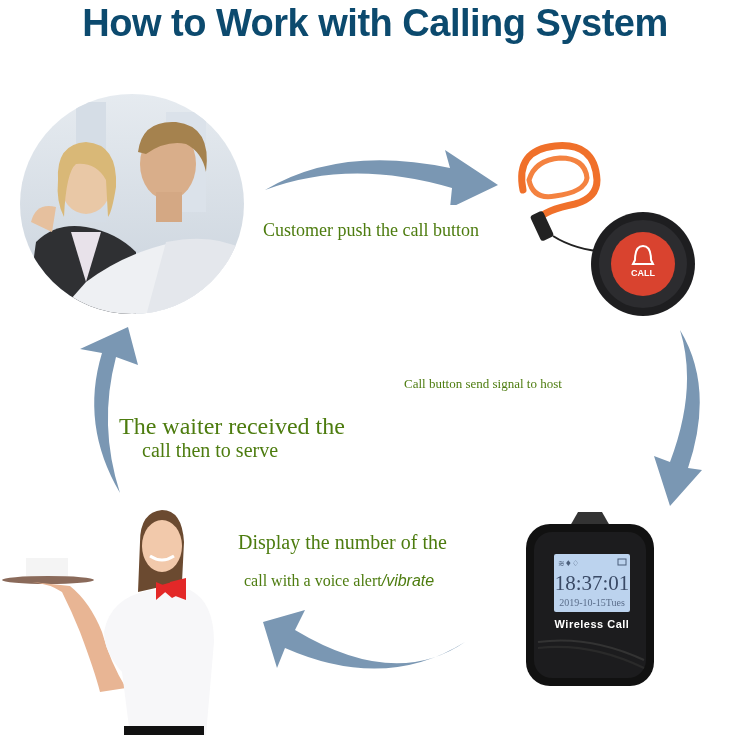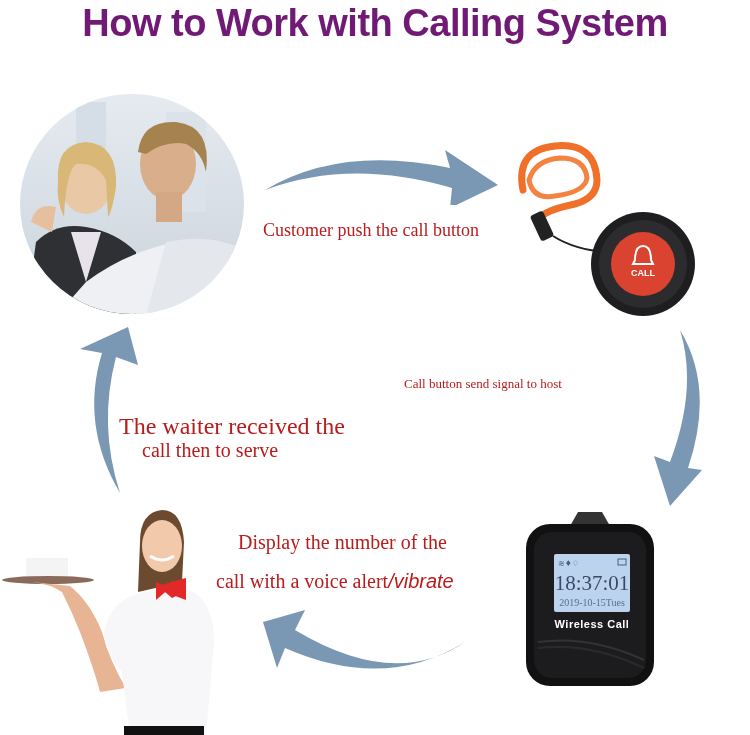--- a/index.html
+++ b/index.html
@@ -1,18 +1,18 @@
 <!DOCTYPE html>
 <html><head>
 <meta charset="utf-8">
 <style>
   html, body { margin:0; padding:0; background:#ffffff; }
   body { width:750px; height:735px; position:relative; overflow:hidden; font-family:"Liberation Serif", serif; }
-  .title { position:absolute; left:0; top:0; width:750px; text-align:center; font-family:"Liberation Sans", sans-serif; font-weight:bold; font-size:38px; color:#701a75; letter-spacing:-0.5px; line-height:46px; }
-  .label { position:absolute; color:#b91c1c; font-family:"Liberation Serif", serif; font-size:19px; line-height:24px; white-space:nowrap; }
+  .title { position:absolute; left:0; top:0; width:750px; text-align:center; font-family:"Liberation Sans", sans-serif; font-weight:bold; font-size:38px; color:#0c4a6e; letter-spacing:-0.5px; line-height:46px; }
+  .label { position:absolute; color:#4d7c0f; font-family:"Liberation Serif", serif; font-size:19px; line-height:24px; white-space:nowrap; }
   .label i { font-family:"Liberation Sans", sans-serif; font-style:italic; }
   .arrow { position:absolute; }
   .photo { position:absolute; }
 </style>
 </head>
 <body>
 
 <div class="title">How to Work with Calling System</div>
 
 <svg class="photo" style="left:16px;top:92px;" width="232" height="224" viewBox="0 0 232 224">
@@ -77,21 +77,21 @@
   <text x="38" y="56" fill="#4b5e7a" font-family="DejaVu Sans, sans-serif" font-size="8">≋♦♢</text>
   <rect x="98" y="49" width="8" height="6" fill="none" stroke="#4b5e7a" stroke-width="1"></rect>
   <text x="72" y="80" text-anchor="middle" fill="#3a4a66" font-family="Liberation Serif, serif" font-size="21">18:37:01</text>
   <text x="72" y="96" text-anchor="middle" fill="#5a6d8a" font-family="Liberation Serif, serif" font-size="10">2019-10-15Tues</text>
   <text x="72" y="118" text-anchor="middle" fill="#ffffff" font-family="Liberation Sans, sans-serif" font-weight="bold" font-size="11" letter-spacing="0.5">Wireless Call</text>
   <path d="M18 132 Q70 125 124 150" fill="none" stroke="#333" stroke-width="2"></path>
   <path d="M18 138 Q70 132 124 158" fill="none" stroke="#2a2a2a" stroke-width="2"></path>
 </svg>
 
 <div class="label" style="left:238px;top:530px;font-size:20px;">Display the number of the</div>
-<div class="label" style="left:216px;top:569px;font-size:20px;text-align:center;"><span>call with a voice alert</span><i>/vibrate</i></div>
+<div class="label" style="left:244px;top:569px;font-size:16px;text-align:center;"><span>call with a voice alert</span><i>/vibrate</i></div>
 
 <svg class="arrow" style="left:255px;top:600px;" width="220" height="75" viewBox="0 0 220 75">
   <path d="M210 42 Q140 90 40 30 L50 10 L8 22 L22 68 L30 48 Q130 92 210 42 Z" fill="#7a97b3"></path>
 </svg>
 
 <svg class="photo" style="left:0px;top:502px;" width="230" height="233" viewBox="0 0 230 233">
   <rect x="26" y="56" width="42" height="18" fill="#f4f4f4"></rect>
   <ellipse cx="48" cy="78" rx="46" ry="4" fill="#8a6a5a"></ellipse>
   <path d="M32 80 Q50 82 62 90 Q72 110 80 130 Q95 170 100 190 L126 186 Q110 160 102 130 Q90 100 70 84 Z" fill="#e8b594"></path>
   <path d="M140 40 Q140 10 162 8 Q182 8 184 40 L182 80 L138 90 Z" fill="#6b4a30"></path>

